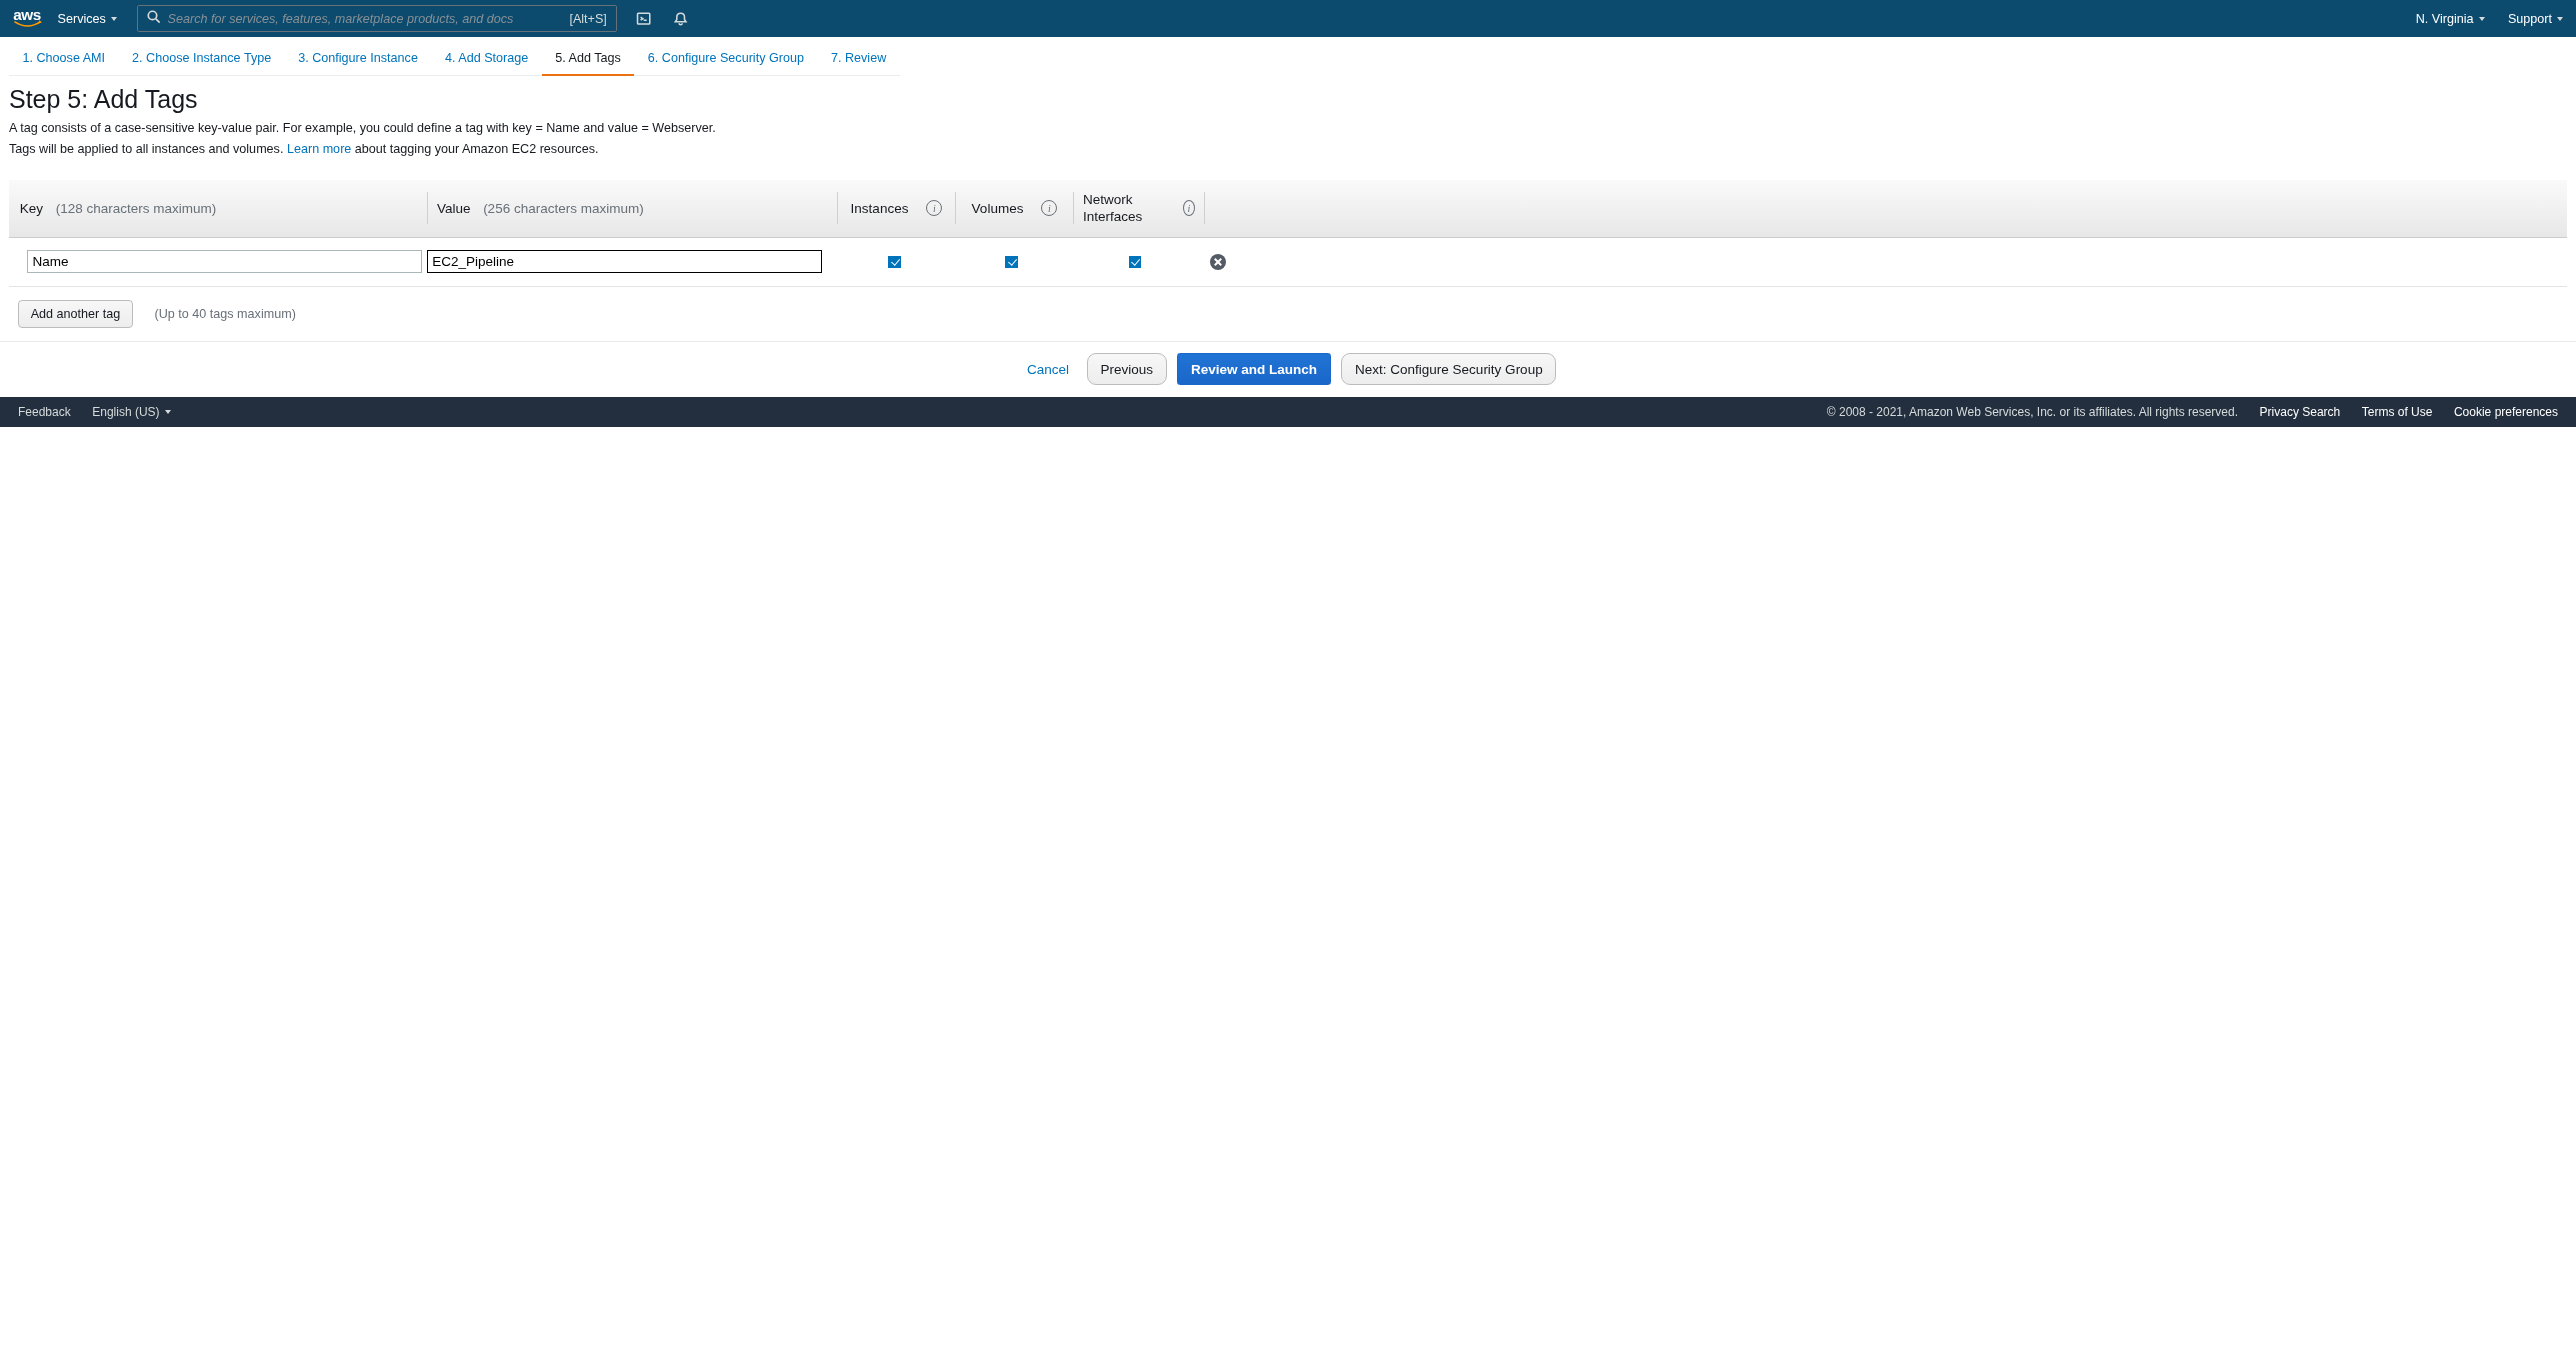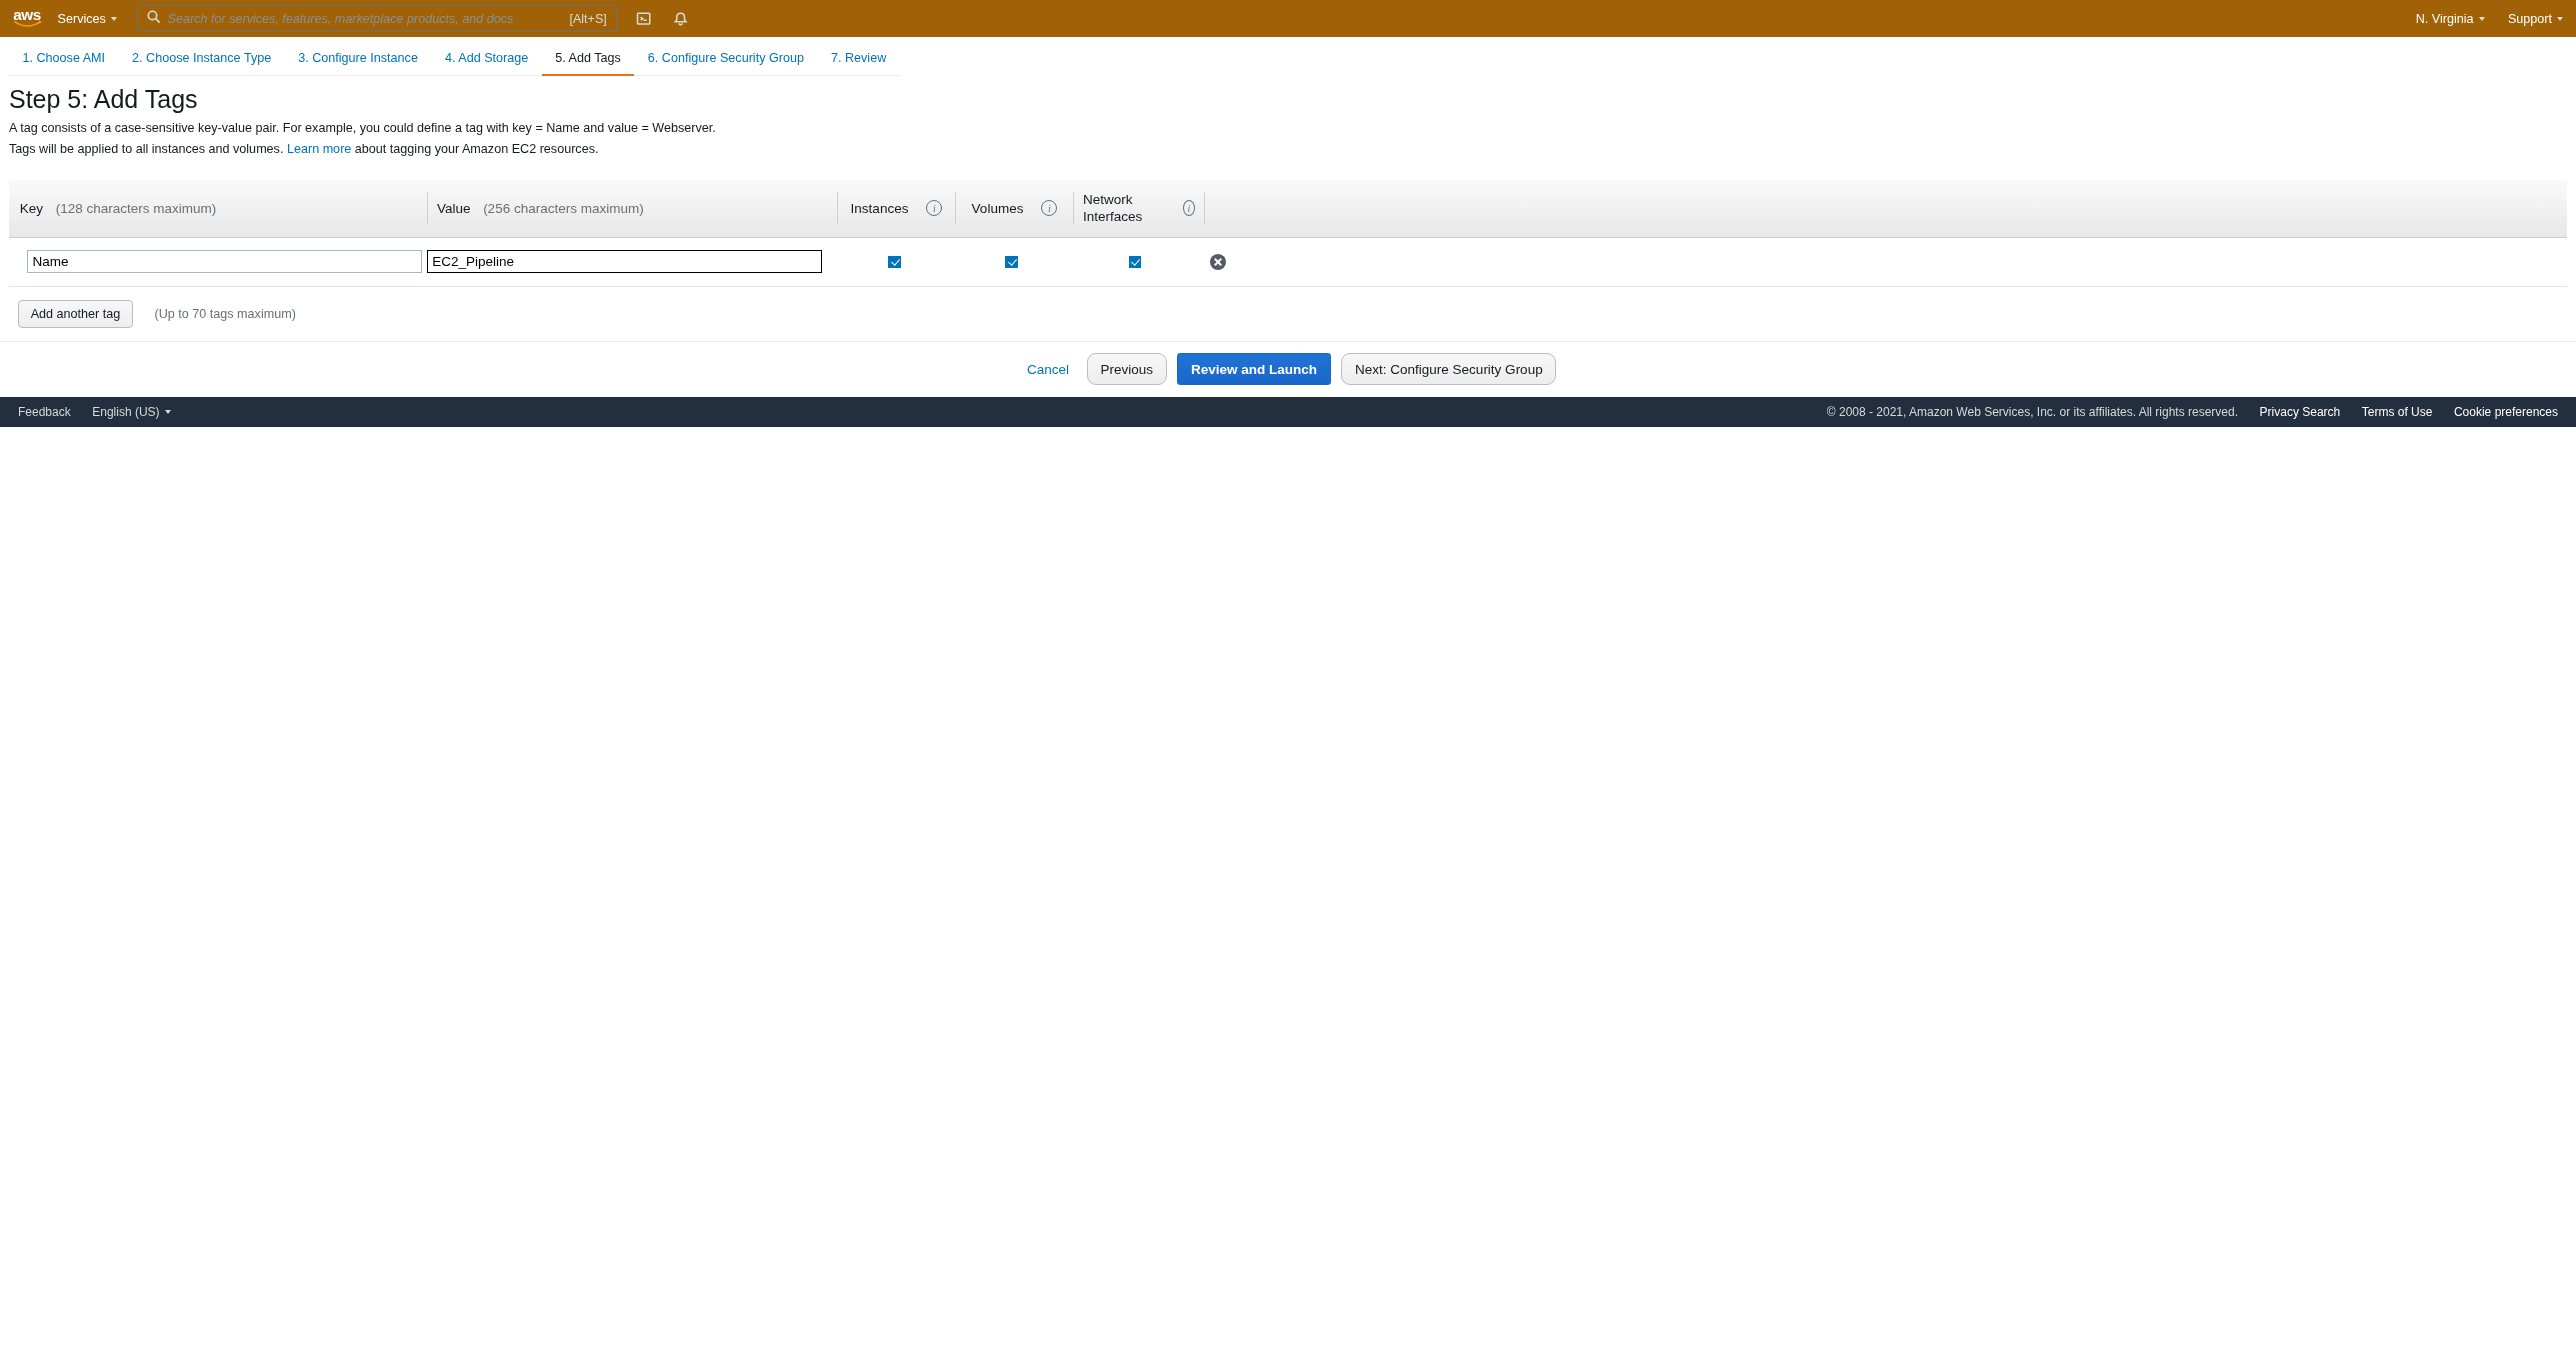--- a/index.html
+++ b/index.html
@@ -1,19 +1,19 @@
 <!DOCTYPE html>
 <html style="font-size:14.4px"><head>
 <meta charset="utf-8">
 <style>
 * { margin: 0; padding: 0; box-sizing: border-box; }
 body { font-family: "Amazon Ember", "Helvetica Neue", Helvetica, Arial, sans-serif; font-size: 12.6px; color: #16191f; background: #fff; }
 
 
-.topnav { background: #a16207; color: #fff; display: flex; align-items: center; height: 37px; padding: 0 12.6px; gap: 16px; }
+.topnav { background: #0c4a6e; color: #fff; display: flex; align-items: center; height: 37px; padding: 0 12.6px; gap: 16px; }
 .aws-logo { display: flex; flex-direction: column; align-items: center; line-height: 0.85; }
 .aws-logo-text { font-weight: 700; font-size: 15.3px; letter-spacing: -0.4px; color:#fff; }
 .aws-logo-smile { width: 29px; height: 9px; margin-top: -1.8px; }
 .aws-logo-smile svg { width:100%; height:100%; }
 .topnav-item { display: flex; align-items: center; gap: 5.4px; font-size: 12.6px; cursor: pointer; }
 .caret-down-small { width:0;height:0;border-left:3.6px solid transparent;border-right:3.6px solid transparent;border-top:4.5px solid #d5dbdb; display:inline-block;}
 .searchbox { flex: 0 0 auto; display:flex; align-items:center; border:0.9px solid #687078; border-radius:1.8px; padding:2.7px 9px; width:480px; height:27px; margin-left:3.6px; gap:7.2px;}
 .search-icon svg { width:13.5px; height:13.5px; fill:#d5dbdb; }
 .searchbox input { flex:1; background:transparent; border:none; outline:none; color:#d5dbdb; font-size:12.6px; font-style:italic;}
 .searchbox input::placeholder{color:#879196;font-style:italic;}
@@ -205,21 +205,21 @@
               <line x1="1" y1="1" x2="9" y2="9"></line>
               <line x1="9" y1="1" x2="1" y2="9"></line>
             </svg>
         </span>
       </div>
     </div>
   </div>
 
   <div class="add-row">
     <button class="add-btn">Add another tag</button>
-    <span class="add-hint">(Up to 70 tags maximum)</span>
+    <span class="add-hint">(Up to 40 tags maximum)</span>
   </div>
 </div>
 
 <div class="footer-btns">
   <button class="btn-link">Cancel</button>
   <button class="btn-sec">Previous</button>
   <button class="btn-primary">Review and Launch</button>
   <button class="btn-sec">Next: Configure Security Group</button>
 </div>
 

